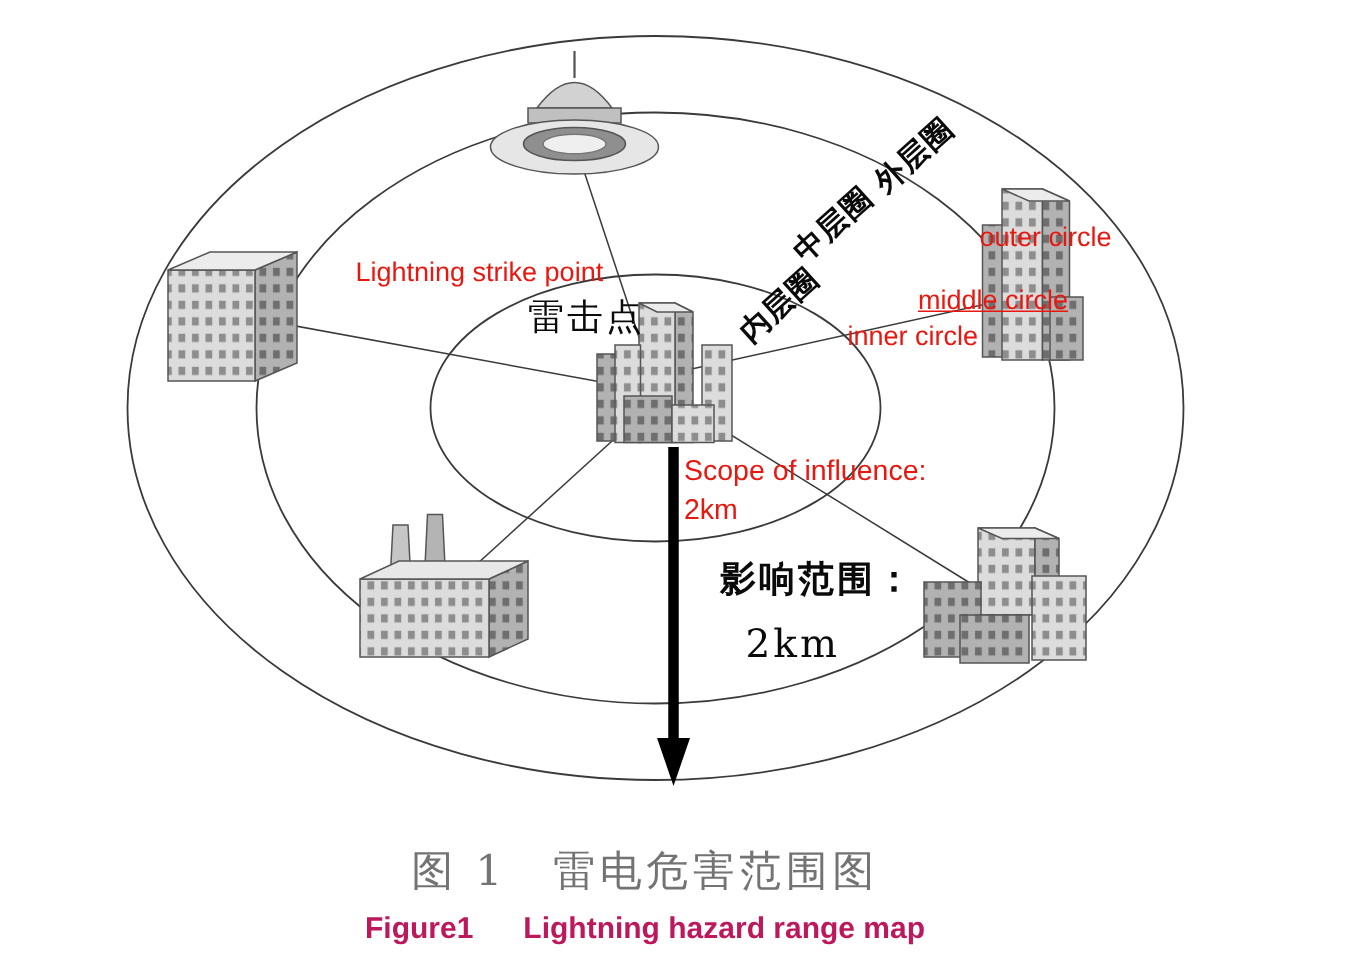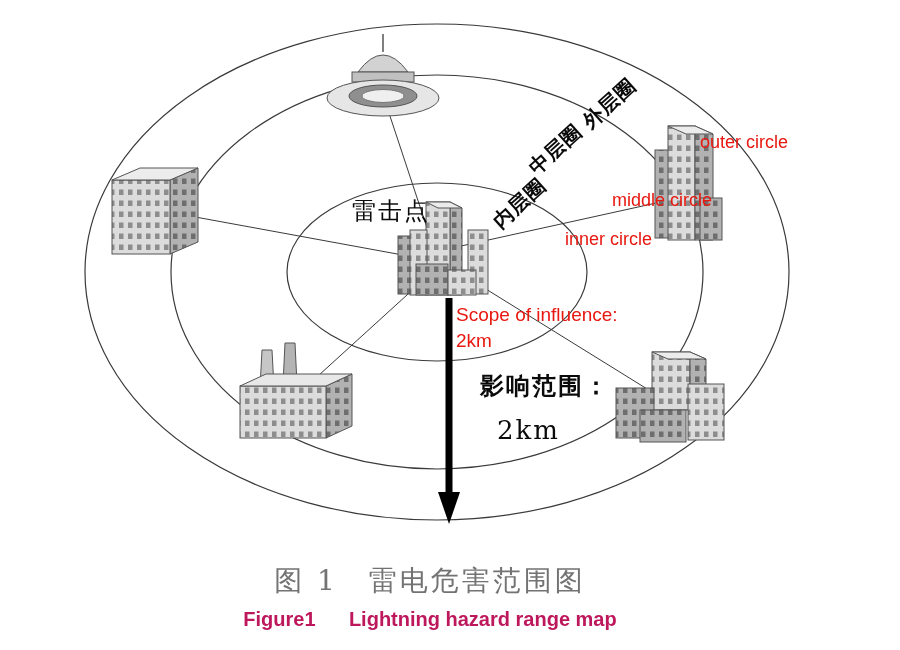--- a/index.html
+++ b/index.html
@@ -101,30 +101,31 @@
       <rect x="468" y="230" width="20" height="64" fill="url(#win)"></rect>
       <polygon points="450,202 462,208 462,295 450,295" fill="url(#winD)"></polygon>
       <rect x="426" y="202" width="24" height="93" fill="url(#win)"></rect>
       <polygon points="426,202 450,202 462,208 438,208" fill="#ececec"></polygon>
       <rect x="410" y="230" width="17" height="65" fill="url(#win)"></rect>
       <rect x="416" y="264" width="32" height="31" fill="url(#winD)"></rect>
       <rect x="448" y="270" width="28" height="25" fill="url(#win)"></rect>
     </g>
   </svg>
 
+  <div class="lbl en red" style="left:237px;top:171px;">Lightning strike point</div>
 
   <div class="lbl zh zh-strike" style="left:352px;top:198px;">雷击点</div>
 
   <div class="lbl zh rot" style="left:578px;top:92px;">外层圈</div>
   <div class="lbl zh rot" style="left:524px;top:138px;">中层圈</div>
   <div class="lbl zh rot" style="left:488px;top:192px;">内层圈</div>
 
-  <div class="lbl en red" style="left:653px;top:132px;margin-left:47px;">outer circle</div>
-  <div class="lbl en red" style="left:612px;top:190px;">middle circle</div>
-  <div class="lbl en red" style="left:565px;top:229px;">inner circle</div>
+  <div class="lbl en red" style="left:653px;top:148px;">outer circle</div>
+  <div class="lbl en red" style="left:612px;top:190px;text-decoration:underline;">middle circle</div>
+  <div class="lbl en red" style="left:565px;top:214px;">inner circle</div>
 
   <div class="lbl en en-scope red" style="left:456px;top:304px;">Scope of influence:</div>
   <div class="lbl en en-scope red" style="left:456px;top:330px;">2km</div>
 
   <div class="lbl zh zh-scope" style="left:452px;top:372px;padding-left:28px;">影响范围：</div>
   <div class="lbl zh-scope-val" style="left:497px;top:416px;color:#0a0a0a;position:absolute;">2km</div>
 
   <div class="caption-zh">图 1　雷电危害范围图</div>
   <div class="caption-en">Figure1      Lightning hazard range map</div>
 </div>

